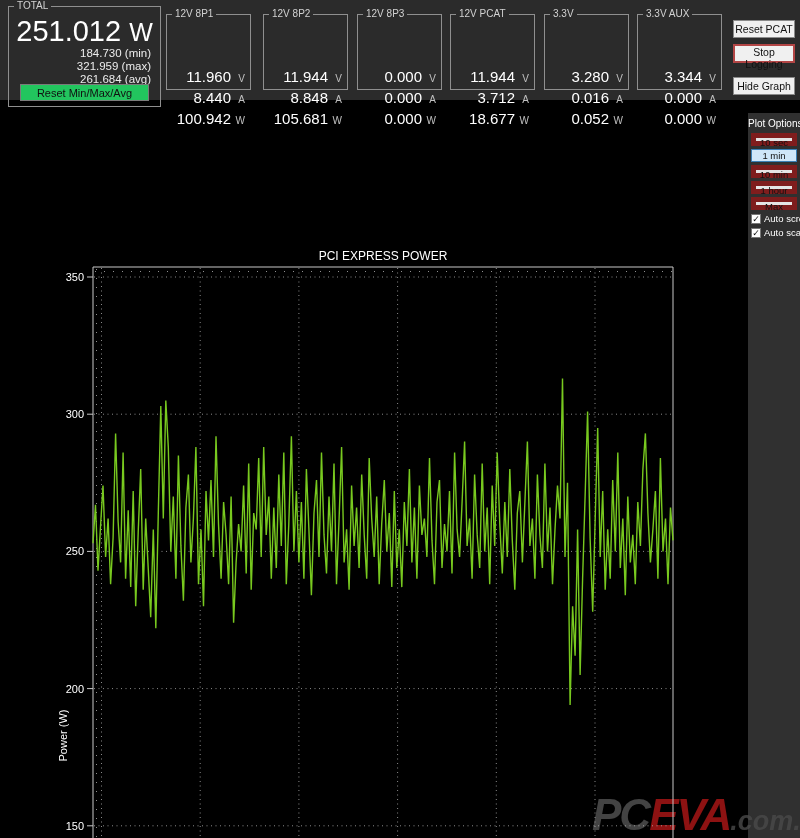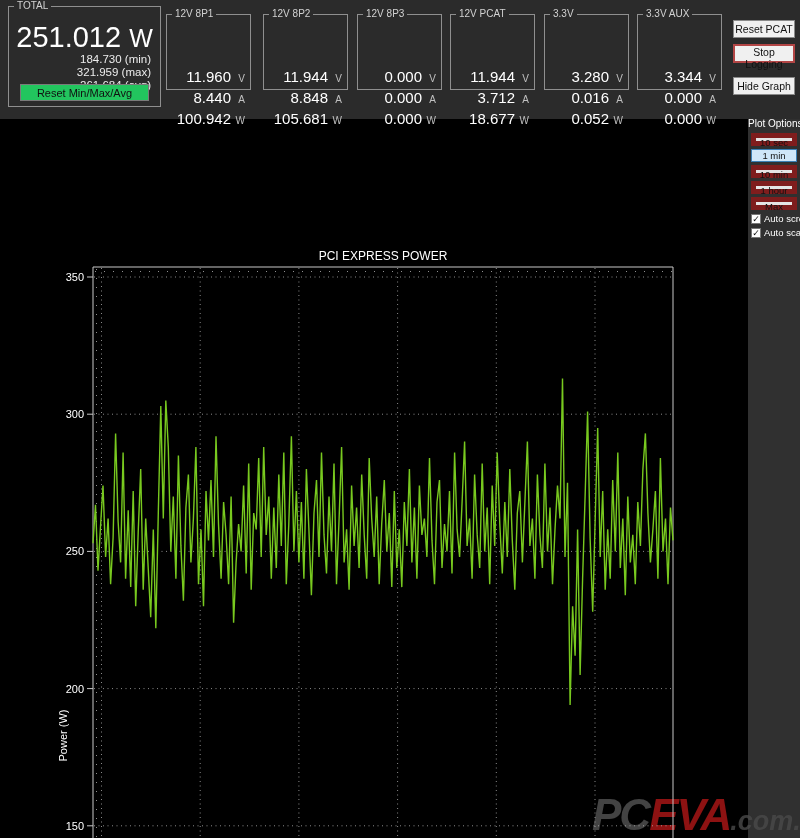--- a/index.html
+++ b/index.html
@@ -1,26 +1,26 @@
 <!DOCTYPE html>
 <html><head>
 <meta charset="utf-8">
 <style>
   * { margin:0; padding:0; box-sizing:border-box; }
   html,body { width:800px; height:838px; overflow:hidden; }
   body { background:#000; font-family:"Liberation Sans", sans-serif; position:relative; }
 
   
-  .topbar { position:absolute; left:0; top:0; width:800px; height:119px; background:#2b2b2b; z-index:4; }
+  .topbar { position:absolute; left:0; top:0; width:800px; height:100px; background:#2b2b2b; z-index:4; }
 
   .groupbox { position:absolute; border:1px solid #8f8f8f; }
   .groupbox > .gb-label { position:absolute; top:-7px; left:5px; background:#2b2b2b; padding:0 3px; color:#d2d2d2; font-size:10px; line-height:12px; white-space:nowrap; }
 
   .total-box { left:8px; top:6px; width:153px; height:101px; }
-  .total-value { margin-top:15px; text-align:center; color:#fff; font-size:29px; line-height:30px; white-space:nowrap; }
+  .total-value { margin-top:9px; text-align:center; color:#fff; font-size:29px; line-height:30px; white-space:nowrap; }
   .total-value .unit { font-size:25px; }
   .total-stat { text-align:right; padding-right:9px; color:#ececec; font-size:11.5px; line-height:12.8px; }
   .total-reset { position:absolute; left:11px; right:11px; bottom:5px; height:17px; background:#22c55e; border:1px solid #7a7a7a; font-size:11px; color:#111; font-family:"Liberation Sans",sans-serif; }
 
   .chan-box { top:14px; width:85px; height:76px; }
   .chan-rows { padding:9px 5px 0 4px; }
   .chan-row { display:flex; justify-content:flex-end; align-items:baseline; height:21px; }
   .chan-val { color:#fff; font-size:15px;margin-top:44px; }
   .chan-unit { color:#c0c0c0; font-size:10px; width:11px; text-align:right; margin-left:3px; }
 

